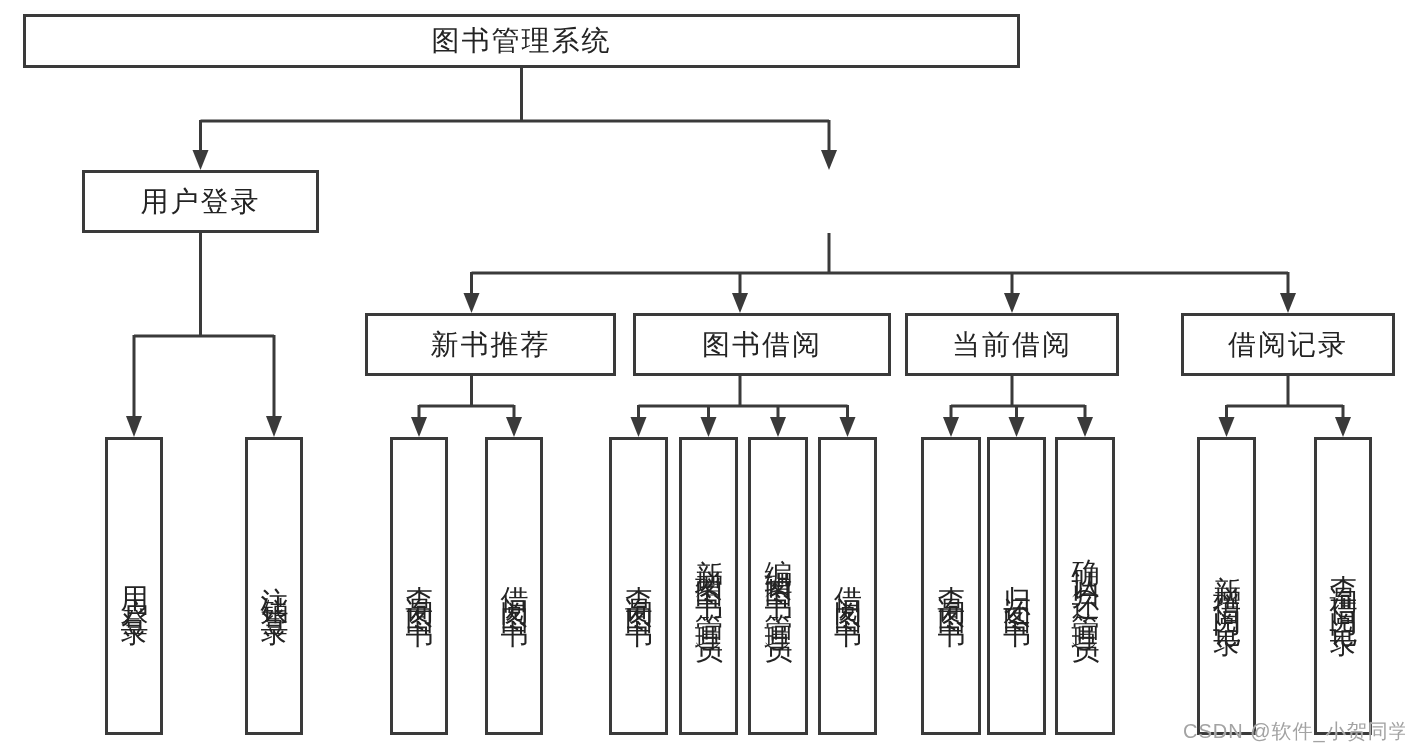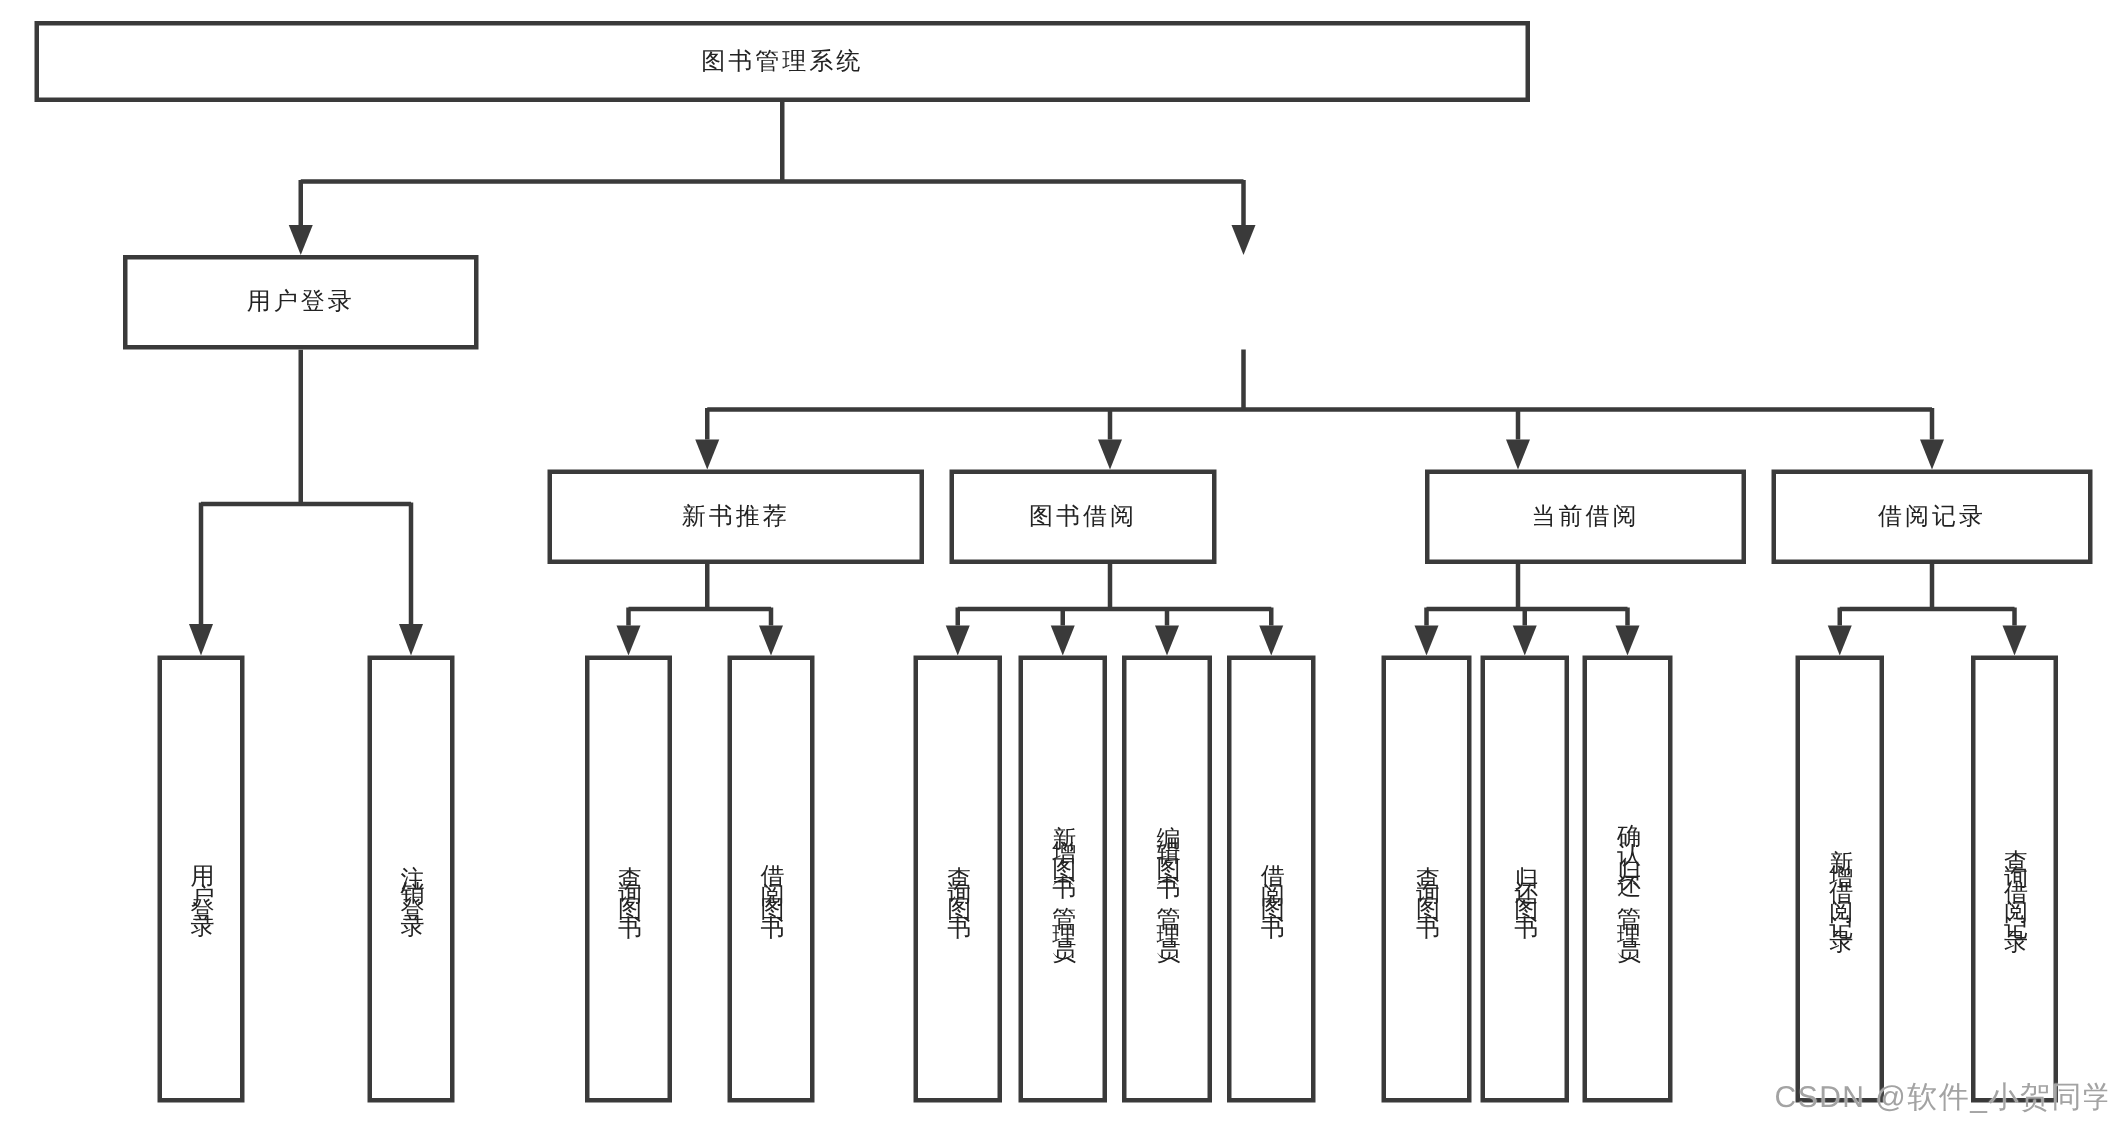--- a/index.html
+++ b/index.html
@@ -24,21 +24,21 @@
   }
   .box {
     position: absolute;
     box-sizing: border-box;
     border: 3px solid #3a3a3a;
     background: #ffffff;
     display: flex;
     align-items: center;
     justify-content: center;
     color: #232323;
-    font-size: 16px;
+    font-size: 28px;
     letter-spacing: 2px;
     white-space: nowrap;
   }
   .vlabel {
     writing-mode: vertical-rl;
     letter-spacing: 11px;
     line-height: 1;
   }
   .watermark {
     position: absolute;
@@ -100,24 +100,24 @@
     <span>图书管理系统</span>
   </div>
 
   <div class="box" style="left:82px; top:170px; width:237px; height:63px;">
     <span>用户登录</span>
   </div>
 
   <div class="box" style="left:365px; top:313px; width:251px; height:63px;">
     <span>新书推荐</span>
   </div>
-  <div class="box" style="left:633px; top:313px; width:178px; height:63px;">
+  <div class="box" style="left:633px; top:313px; width:258px; height:63px;">
     <span>图书借阅</span>
   </div>
-  <div class="box" style="left:905px; top:313px; width:214px; height:63px;margin-left:45px;">
+  <div class="box" style="left:905px; top:313px; width:214px; height:63px;">
     <span>当前借阅</span>
   </div>
   <div class="box" style="left:1181px; top:313px; width:214px; height:63px;">
     <span>借阅记录</span>
   </div>
 
   <div class="box" style="left:105px; top:437px; width:58px; height:298px;">
     <span class="vlabel">用户登录</span>
   </div>
   <div class="box" style="left:245px; top:437px; width:58px; height:298px;">

